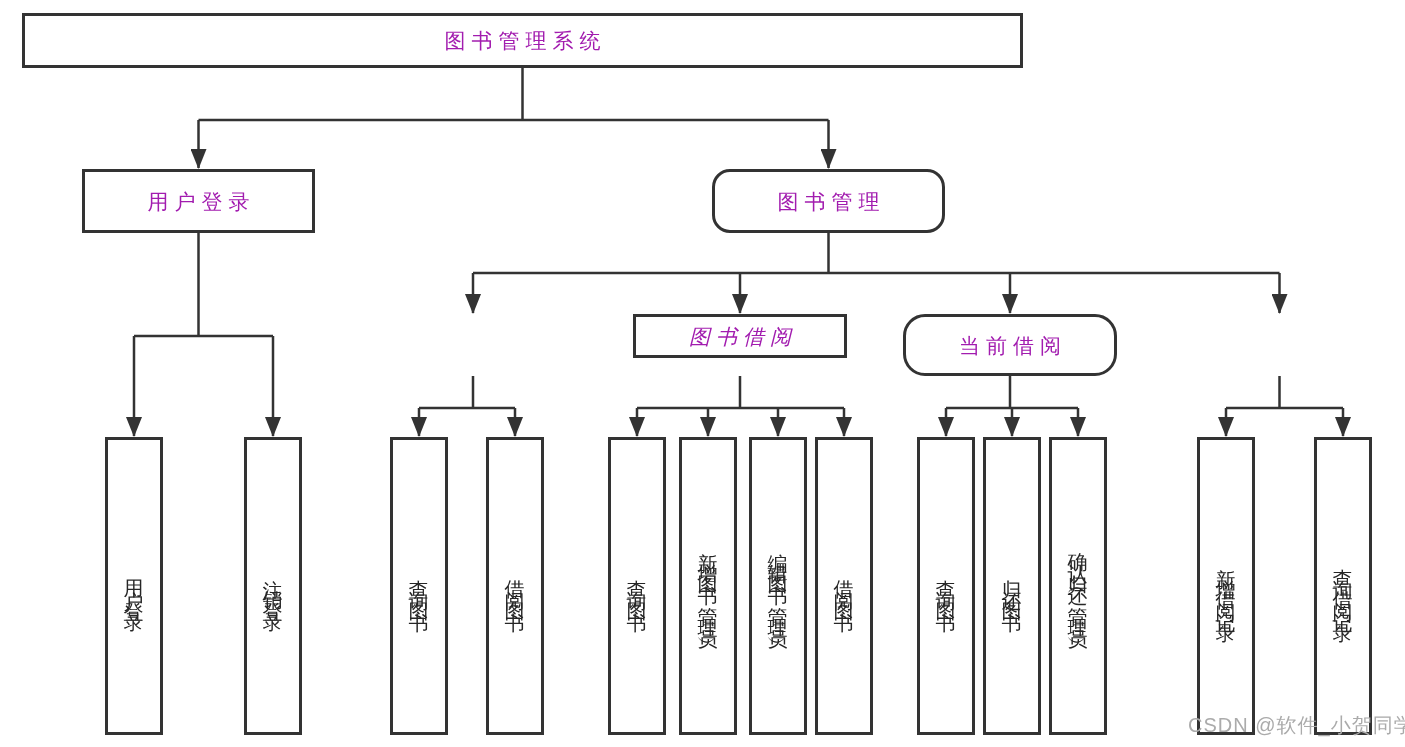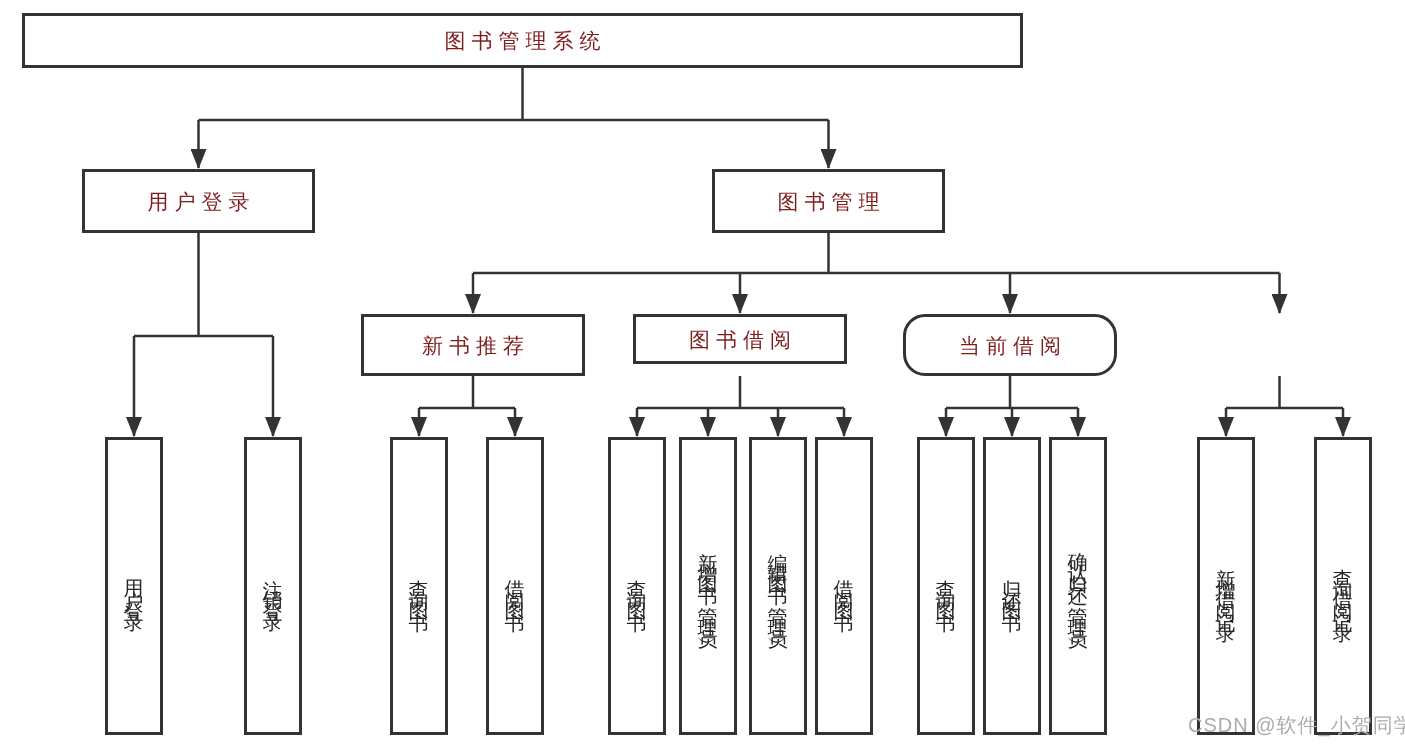--- a/index.html
+++ b/index.html
@@ -8,21 +8,21 @@
     background:#ffffff; overflow:hidden;
     font-family:"Liberation Sans","DejaVu Sans",sans-serif;
   }
   .wires { position:absolute; left:0; top:0; }
   .box {
     position:absolute; background:#ffffff;
     border:3px solid #333333; box-sizing:border-box;
     display:flex; align-items:center; justify-content:center;
   }
   .hlabel {
-    font-size:21px; color:#7f1d1d; letter-spacing:6px; text-indent:6px;
+    font-size:21px; color:#a21caf; letter-spacing:6px; text-indent:6px;
     line-height:1; white-space:nowrap;
   }
   .root-label { font-size:21px; }
   .vbox { top:437px; width:58px; height:298px; }
   .vlabel {
     writing-mode:vertical-rl; text-orientation:mixed;
     font-size:20px; color:#262626; letter-spacing:11px;
     line-height:1; white-space:nowrap;
   }
   .watermark {
@@ -74,28 +74,25 @@
     </g>
   </svg>
 
   <div class="box" style="left:22px; top:13px; width:1001px; height:55px;">
     <span class="hlabel root-label">图书管理系统</span>
   </div>
 
   <div class="box" style="left:82px; top:169px; width:233px; height:64px;">
     <span class="hlabel">用户登录</span>
   </div>
-  <div class="box" style="left:712px; top:169px; width:233px; height:64px;">
+  <div class="box" style="left:712px; top:169px; width:233px; height:64px;border-radius:18px;">
     <span class="hlabel">图书管理</span>
   </div>
 
-  <div class="box" style="left:361px; top:314px; width:224px; height:62px;">
-    <span class="hlabel">新书推荐</span>
-  </div>
-  <div class="box" style="left:633px; top:314px; width:214px; height:50px;">
+  <div class="box" style="left:633px; top:314px; width:214px; height:44px;font-style:italic;">
     <span class="hlabel">图书借阅</span>
   </div>
   <div class="box" style="left:903px; top:314px; width:214px; height:62px;border-radius:22px;">
     <span class="hlabel">当前借阅</span>
   </div>
 
   <div class="box vbox" style="left:105px;">
     <span class="vlabel">用户登录</span>
   </div>
   <div class="box vbox" style="left:244px;">

